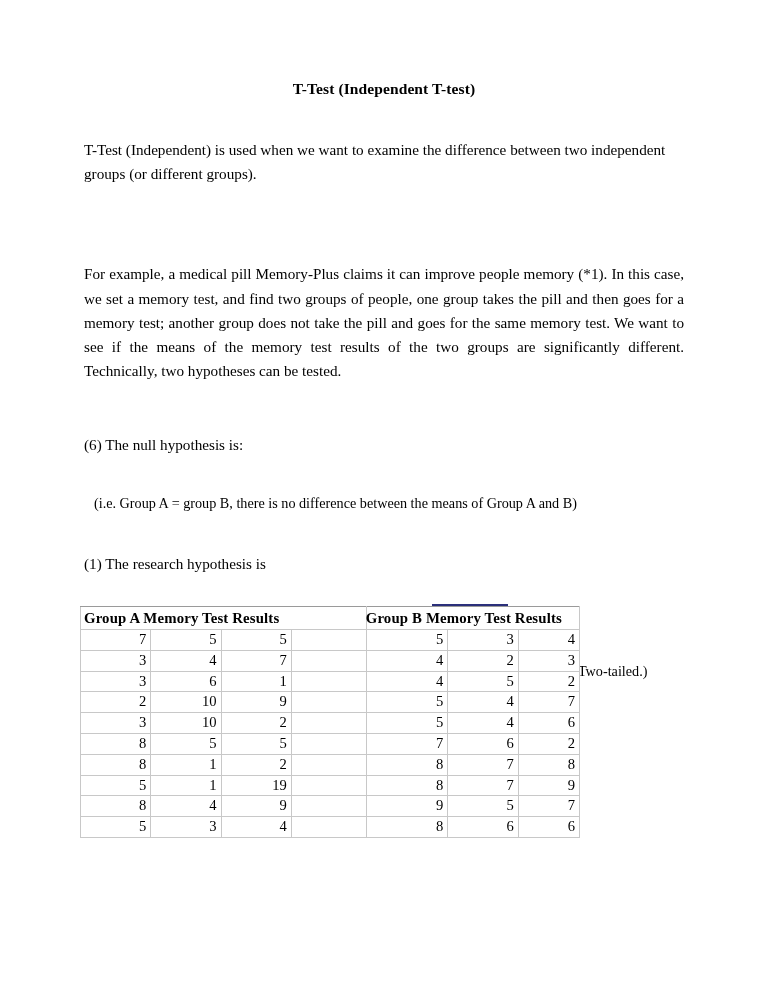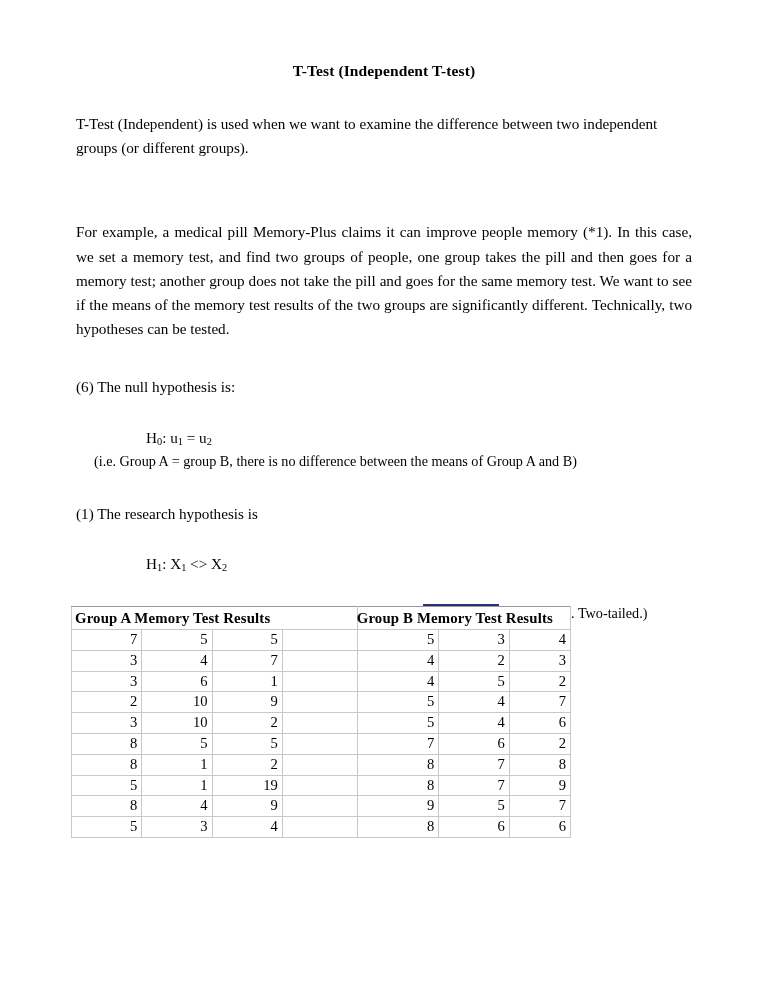--- a/index.html
+++ b/index.html
@@ -26,29 +26,29 @@
   .content {
     position: absolute;
     left: 72px;
     top: 60px;
     width: 624px;
   }
   h1.doc-title {
     font-size: 15.5px;
     font-weight: bold;
     text-align: center;
-    margin: 0 0 0 0;
+    margin: 18px 0 0 0;
     padding: 0;
     line-height: 22px;
     letter-spacing: 0.1px;
   }
   p.para {
     font-size: 15.2px;
     line-height: 24.2px;
-    margin: 4px;
+    margin: 12px;
     padding: 0;
     text-align: left;
   }
   p.justify {
     text-align: justify;
     text-justify: inter-word;
   }
   .spacer-22 { height: 22px; }
   .spacer-26 { height: 26px; }
 
@@ -67,21 +67,21 @@
   sub {
     font-size: 0.68em;
     vertical-align: -0.22em;
     line-height: 0;
   }
   .nowrap { white-space: nowrap; }
 
   
   .table-wrap {
     position: absolute;
-    left: 71px;
+    left: 80px;
     top: 606px;
     width: 404px;
   }
   table.data {
     border-collapse: collapse;
     table-layout: fixed;
     width: 500px;
     font-family: "Liberation Serif", "DejaVu Serif", serif;
     background: #ffffff;
   }
@@ -166,23 +166,20 @@
     <div class="spacer-26"></div>
 
     <p class="para justify">For example, a medical pill Memory-Plus claims it can improve people memory (*1).    In this case, we set a memory test, and find two groups of people, one group takes the pill and then goes for a memory test; another group does not take the pill and goes for the same memory test.    We want to see if the means of the memory test results of the two groups are significantly different. Technically, two hypotheses can be tested.</p>
 
     <div class="spacer-26"></div>
 
     <p class="para">(6) The null hypothesis is:</p>
 
     <div class="spacer-22"></div>
 
-    <p class="hyp-line">
-      <span class="nowrap">H<sub>0</sub>: u<sub>1</sub> = u<sub>2</sub></span>
-    </p>
 
     <p class="hyp-note">(i.e. Group A = group B, there is no difference between the means of Group A and B)</p>
 
     <div class="spacer-26"></div>
 
     <p class="para">(1) The research hypothesis is</p>
 
     <div class="spacer-22"></div>
 
     <p class="hyp-line">

